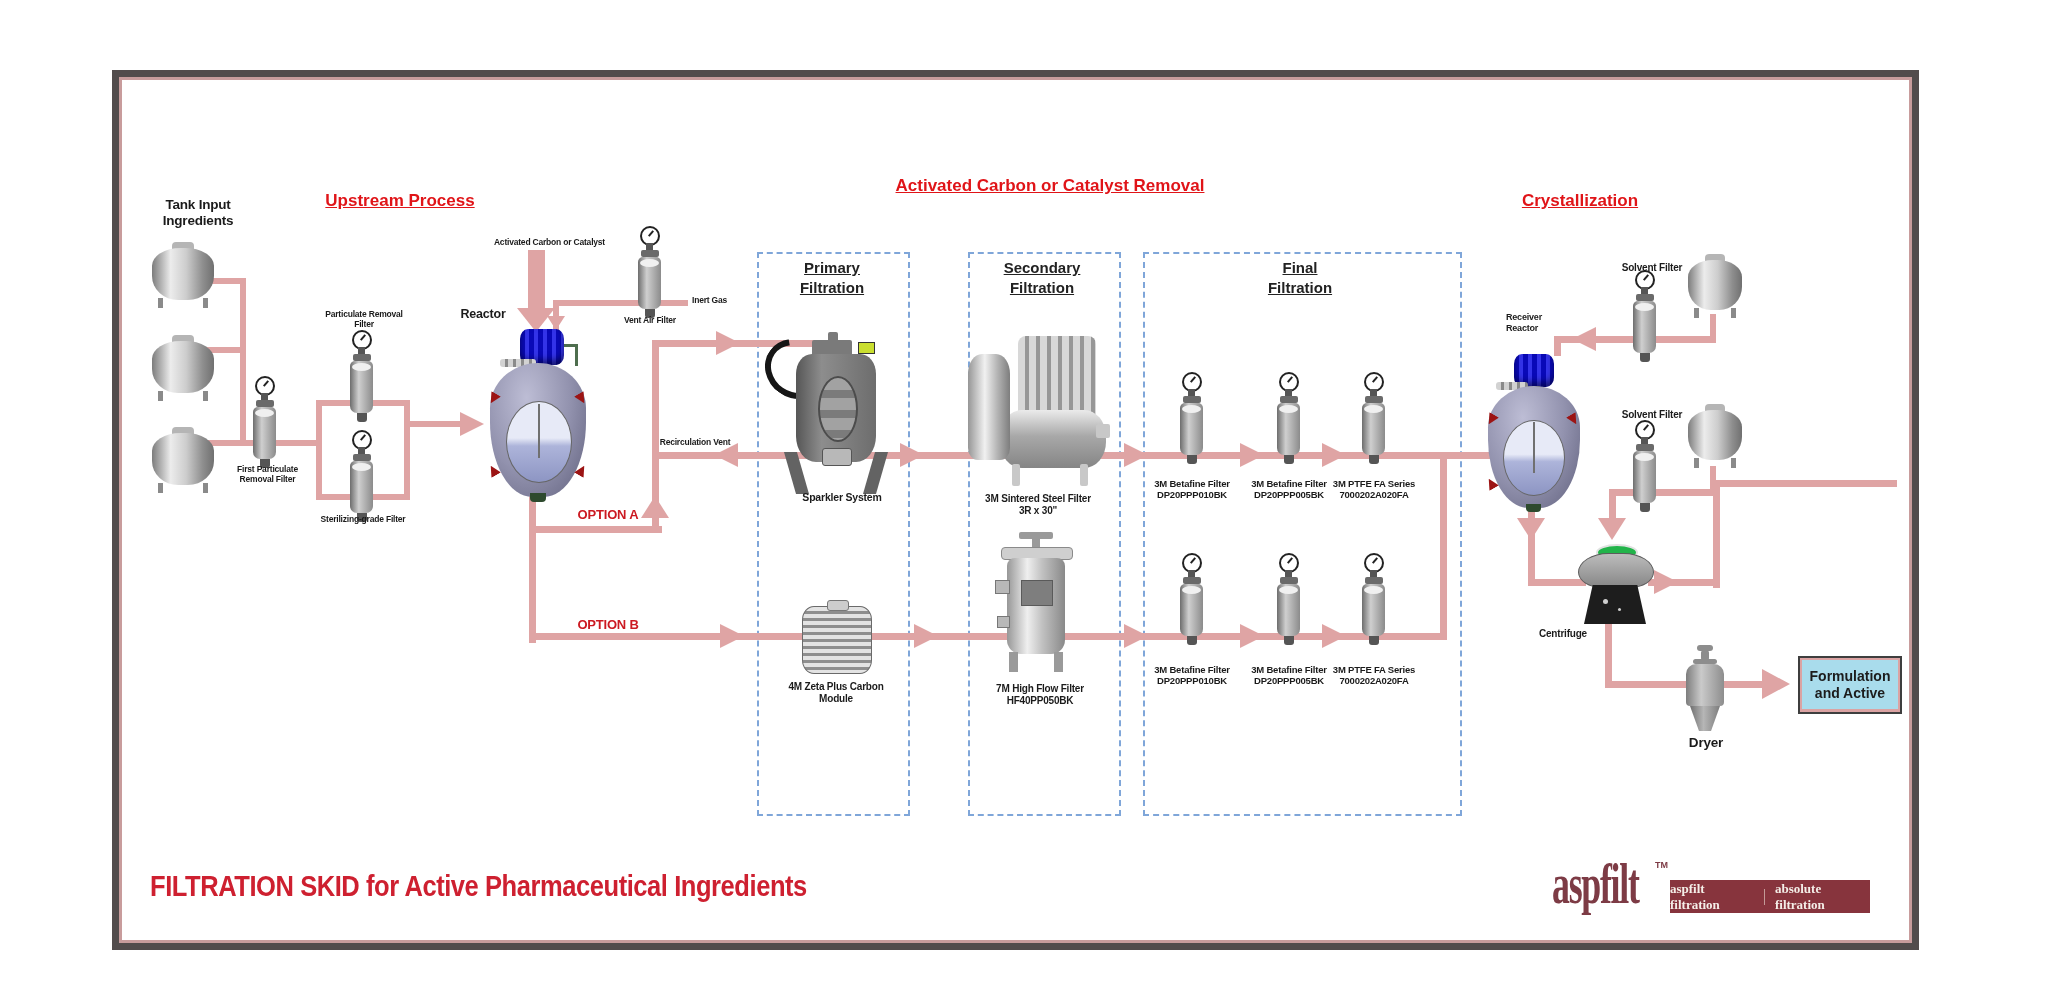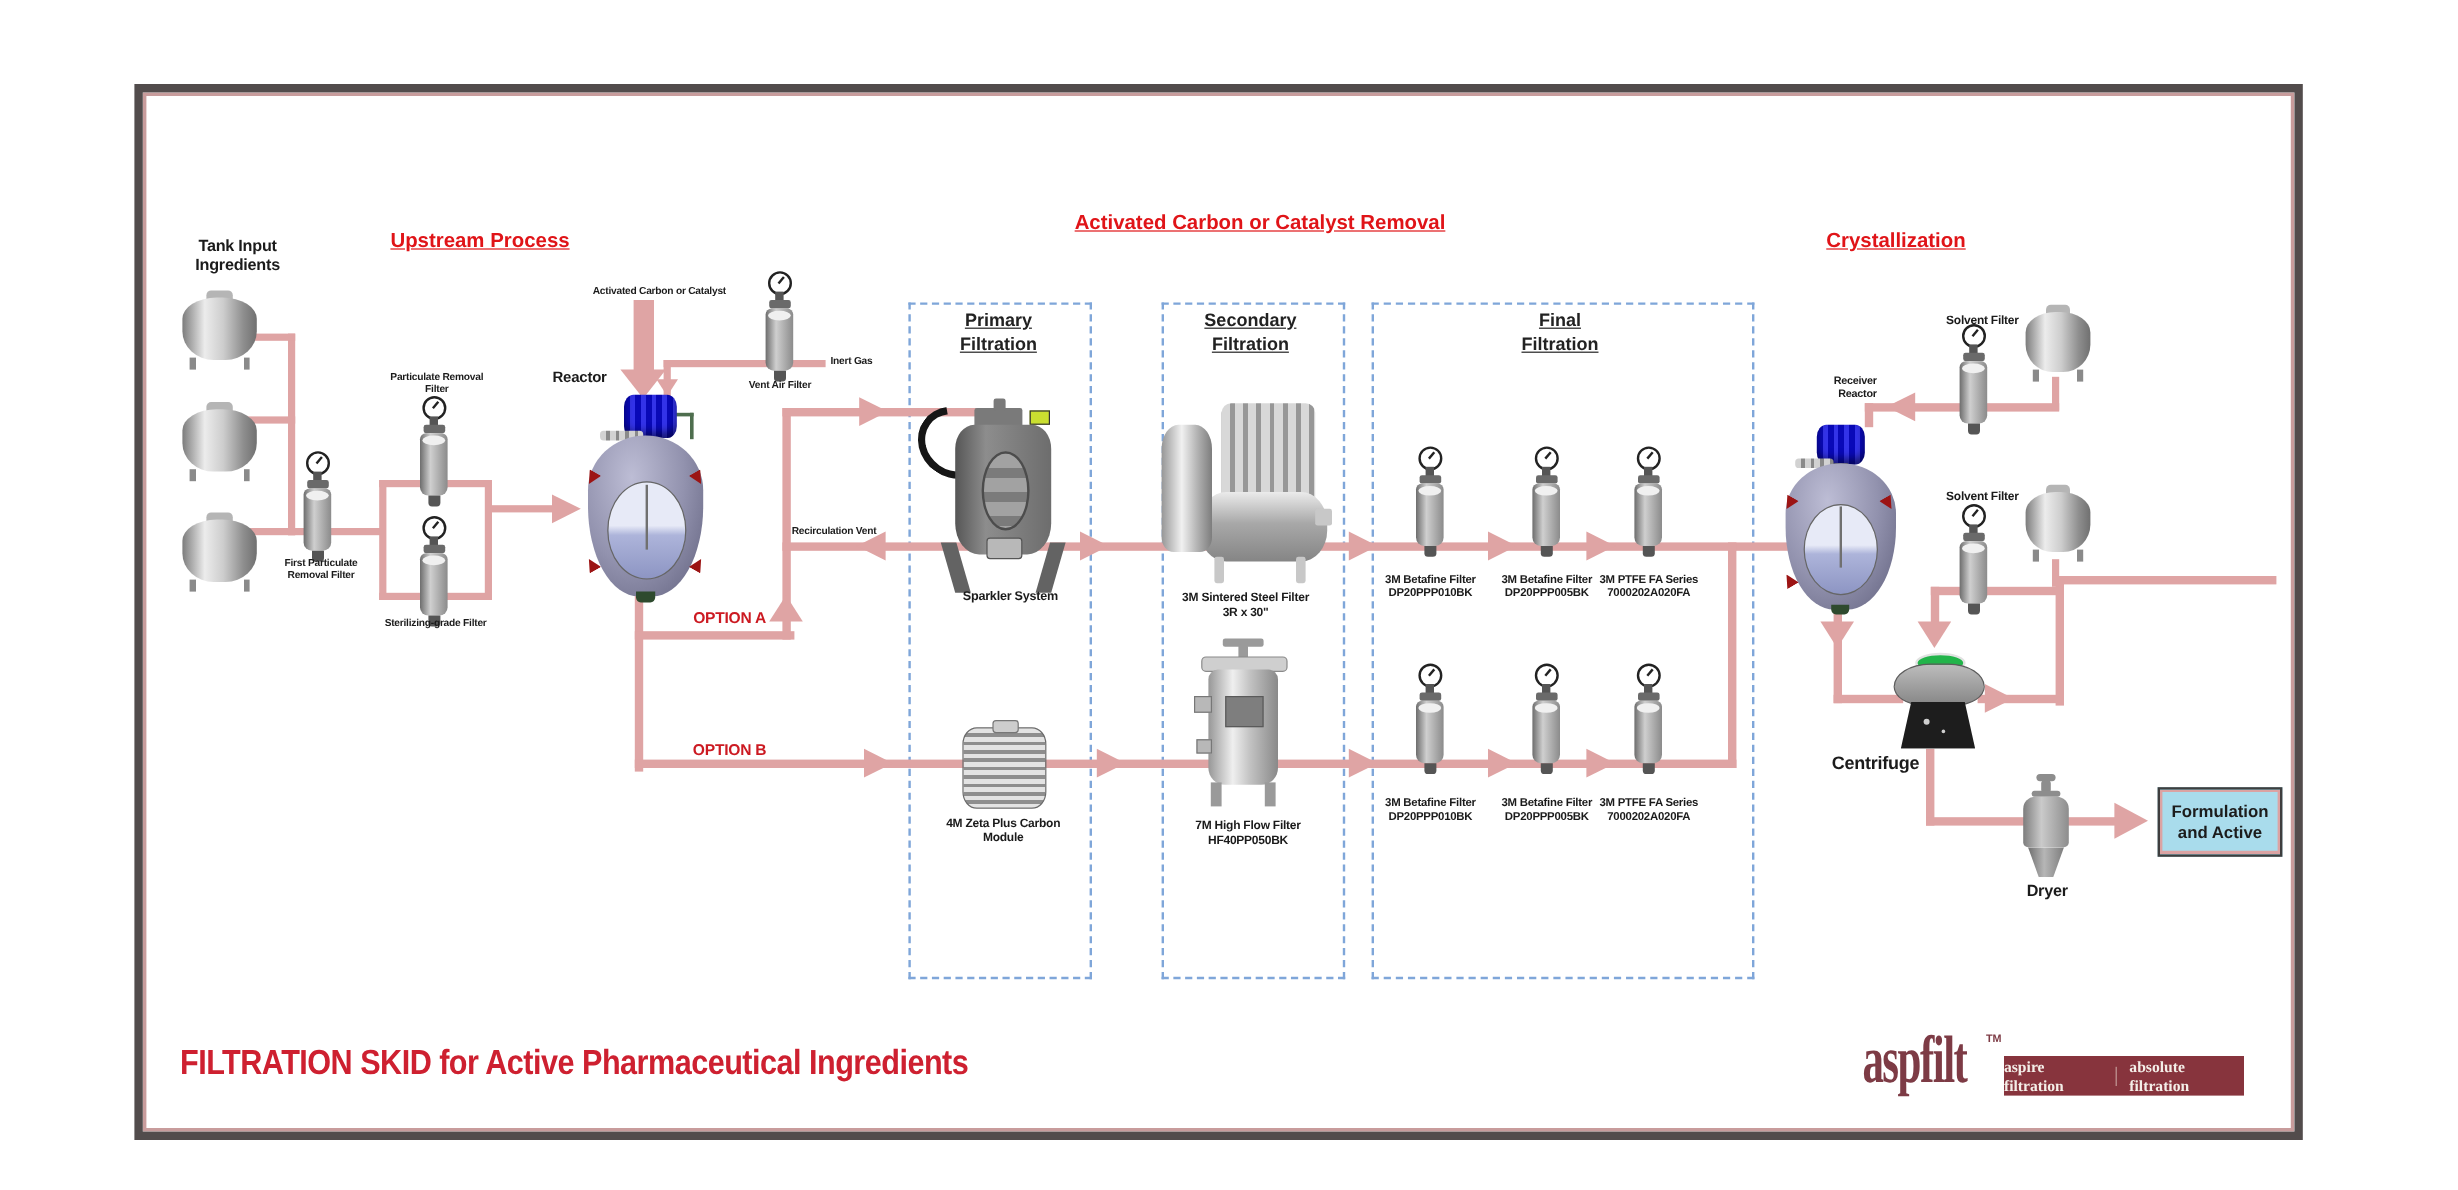--- a/index.html
+++ b/index.html
@@ -432,28 +432,28 @@
 DP20PPP005BK</div>
   <div class="lbl" style="left:1329px;top:478px;width:90px;font-size:9.5px;">3M PTFE FA Series
 7000202A020FA</div>
   <div class="lbl" style="left:1147px;top:664px;width:90px;font-size:9.5px;">3M Betafine Filter
 DP20PPP010BK</div>
   <div class="lbl" style="left:1244px;top:664px;width:90px;font-size:9.5px;">3M Betafine Filter
 DP20PPP005BK</div>
   <div class="lbl" style="left:1329px;top:664px;width:90px;font-size:9.5px;">3M PTFE FA Series
 7000202A020FA</div>
 
-  <div class="lbl" style="left:1506px;top:312px;width:58px;font-size:9px;text-align:right;">Receiver
+  <div class="lbl" style="left:1506px;top:312px;width:58px;font-size:9px;text-align:left;">Receiver
 Reactor</div>
   <div class="lbl" style="left:1614px;top:262px;width:76px;font-size:10px;">Solvent Filter</div>
   <div class="lbl" style="left:1614px;top:409px;width:76px;font-size:10px;">Solvent Filter</div>
-  <div class="lbl" style="left:1518px;top:628px;width:90px;font-size:15px;">Centrifuge</div>
+  <div class="lbl" style="left:1518px;top:628px;width:90px;font-size:10px;">Centrifuge</div>
   <div class="lbl" style="left:1678px;top:735px;width:56px;font-size:13.5px;">Dryer</div>
 
   <div class="title" style="left:150px;top:870px;">FILTRATION SKID for Active Pharmaceutical Ingredients</div>
   <div class="brand" style="left:1552px;top:852px;">aspfilt</div>
   <div class="tm" style="left:1655px;top:860px;">TM</div>
   <div class="tagbar" style="left:1670px;top:880px;width:200px;height:33px;">
-    <span>aspire filtration</span>
+    <span>aspfilt filtration</span>
     <span class="div"></span>
     <span>absolute filtration</span>
   </div>
 </div>
 
 </body></html>

